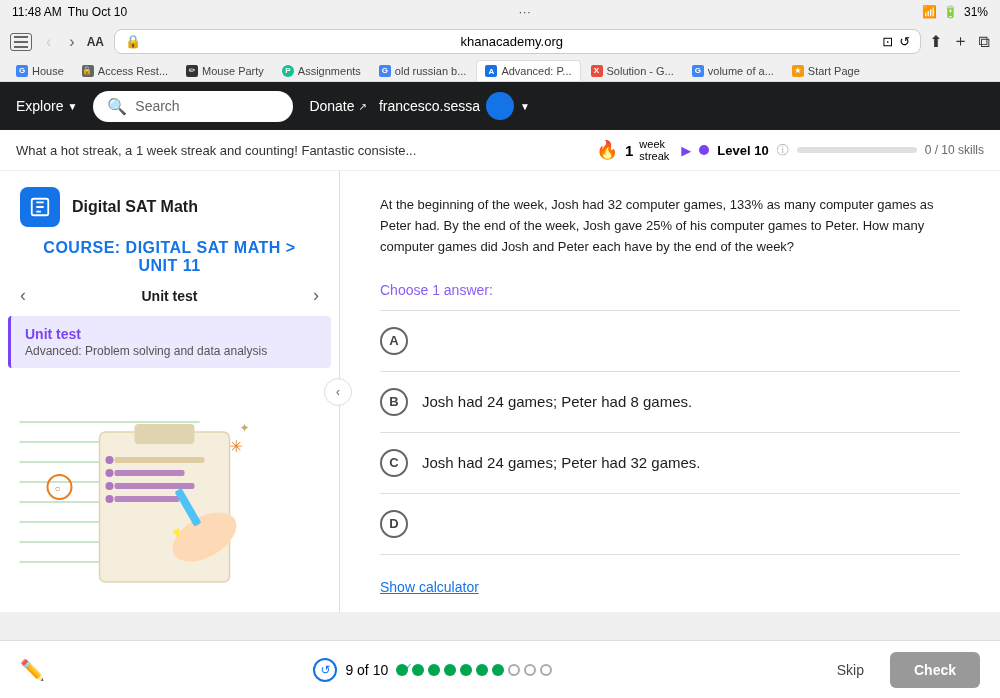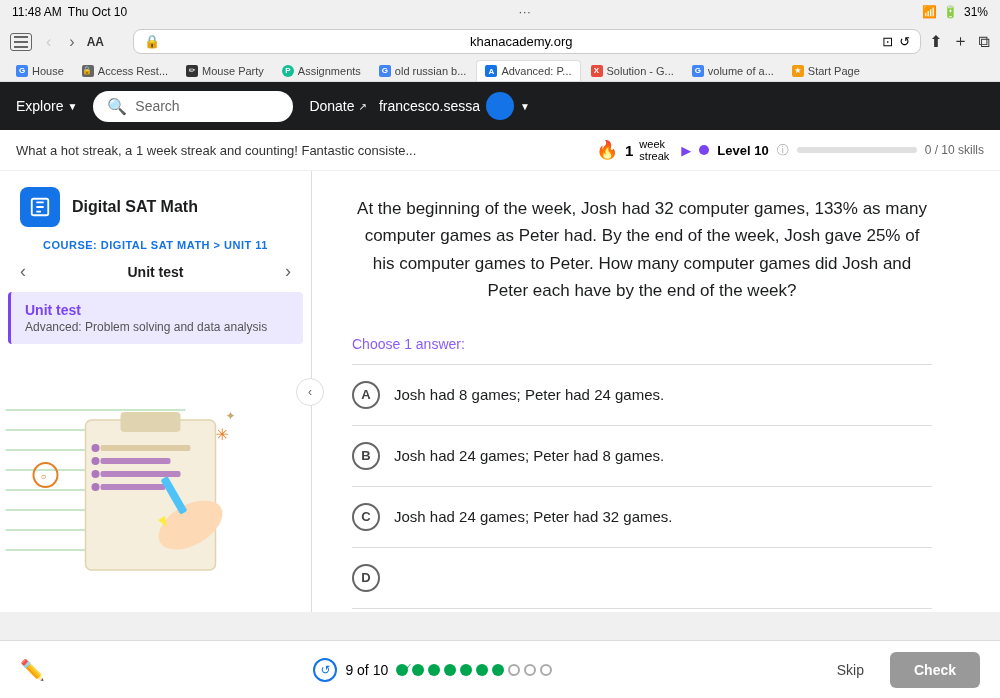--- a/index.html
+++ b/index.html
@@ -143,36 +143,36 @@
 
     
     .main-layout {
       display: flex;
       height: calc(698px - 48px - 34px - 36px - 45px - 30px);
       
     }
 
     
     .sidebar {
-      width: 312px;
+      width: 340px;
       background: white;
       border-right: 1px solid #ddd;
       overflow: hidden;
       display: flex;
       flex-direction: column;
     }
     .sidebar-header {
       padding: 16px 20px 8px;
       display: flex;
       align-items: center;
       gap: 12px;
     }
     .course-icon { width: 40px; height: 40px; background: #1473e6; border-radius: 8px; display: flex; align-items: center; justify-content: center; color: white; font-size: 18px; }
     .course-title { font-size: 16px; font-weight: 700; color: #1c1d1e; }
-    .course-breadcrumb { font-size: 11px; color: #1473e6; font-weight: 600; text-align: center; padding: 4px 31px; text-transform: uppercase; letter-spacing: 0.5px; }
+    .course-breadcrumb { font-size: 16px; color: #1473e6; font-weight: 600; text-align: center; padding: 4px 31px; text-transform: uppercase; letter-spacing: 0.5px; }
     .unit-nav { display: flex; align-items: center; justify-content: space-between; padding: 6px 20px; }
     .unit-nav-btn { background: none; border: none; cursor: pointer; color: #666; font-size: 18px; }
     .unit-title { font-size: 14px; font-weight: 600; color: #1c1d1e; }
     .sidebar-item-active {
       background: #ece8fd;
       border-left: 3px solid #7b44f2;
       margin: 4px 8px;
       border-radius: 4px;
       padding: 10px 14px;
     }
@@ -210,25 +210,24 @@
       cursor: pointer;
       z-index: 10;
       font-size: 12px;
       color: #666;
     }
     .content-inner {
       padding: 24px 40px;
       max-width: 660px;
     }
     .question-text {
-      font-size: 17px;
+      font-size: 13px;
       line-height: 1.6;
       color: #1c1d1e;
-      margin-bottom: 32px;
-      text-align: center;
+      margin-bottom: 24px;
     }
     .choose-label {
       font-size: 14px;
       color: #8b5cf6;
       font-weight: 500;
       margin-bottom: 12px;
     }
     .answer-list { border-top: 1px solid #ddd; }
     .answer-option {
       display: flex;
@@ -311,21 +310,21 @@
     <div class="sidebar-toggle">
       <svg width="14" height="12" viewBox="0 0 14 12">
           <rect y="0" width="14" height="2" fill="#666"></rect>
           <rect y="5" width="14" height="2" fill="#666"></rect>
           <rect y="10" width="14" height="2" fill="#666"></rect>
         </svg>
     </div>
     <button class="nav-btn disabled">‹</button>
     <button class="nav-btn">›</button>
   </div>
-  <div style="font-size:12px;font-weight:600;color:#333;margin-right:21px;">AA</div>
+  <div style="font-size:12px;font-weight:600;color:#333;margin-right:2px;">AA</div>
   <div class="address-bar">
     <span>🔒</span>
     <span class="address-text">khanacademy.org</span>
     <span>⊡</span>
     <span>↺</span>
   </div>
   <div class="browser-actions">
     <button class="browser-action-btn">⬆</button>
     <button class="browser-action-btn">＋</button>
     <button class="browser-action-btn">⧉</button>
@@ -478,21 +477,20 @@
   </div>
 
   <div class="content-area">
     <div class="content-inner">
       <p class="question-text">At the beginning of the week, Josh had 32 computer games, 133% as many computer games as Peter had. By the end of the week, Josh gave 25% of his computer games to Peter. How many computer games did Josh and Peter each have by the end of the week?</p>
       <p class="choose-label">Choose 1 answer:</p>
       <div class="answer-list">
 
         <div class="answer-option">
           <div class="answer-circle">A</div>
-          <span class="answer-text">Josh had 8 games; Peter had 24 games.</span>
         </div>
 
         <div class="answer-option">
           <div class="answer-circle">B</div>
           <span class="answer-text">Josh had 24 games; Peter had 8 games.</span>
         </div>
 
         <div class="answer-option">
           <div class="answer-circle">C</div>
           <span class="answer-text">Josh had 24 games; Peter had 32 games.</span>

